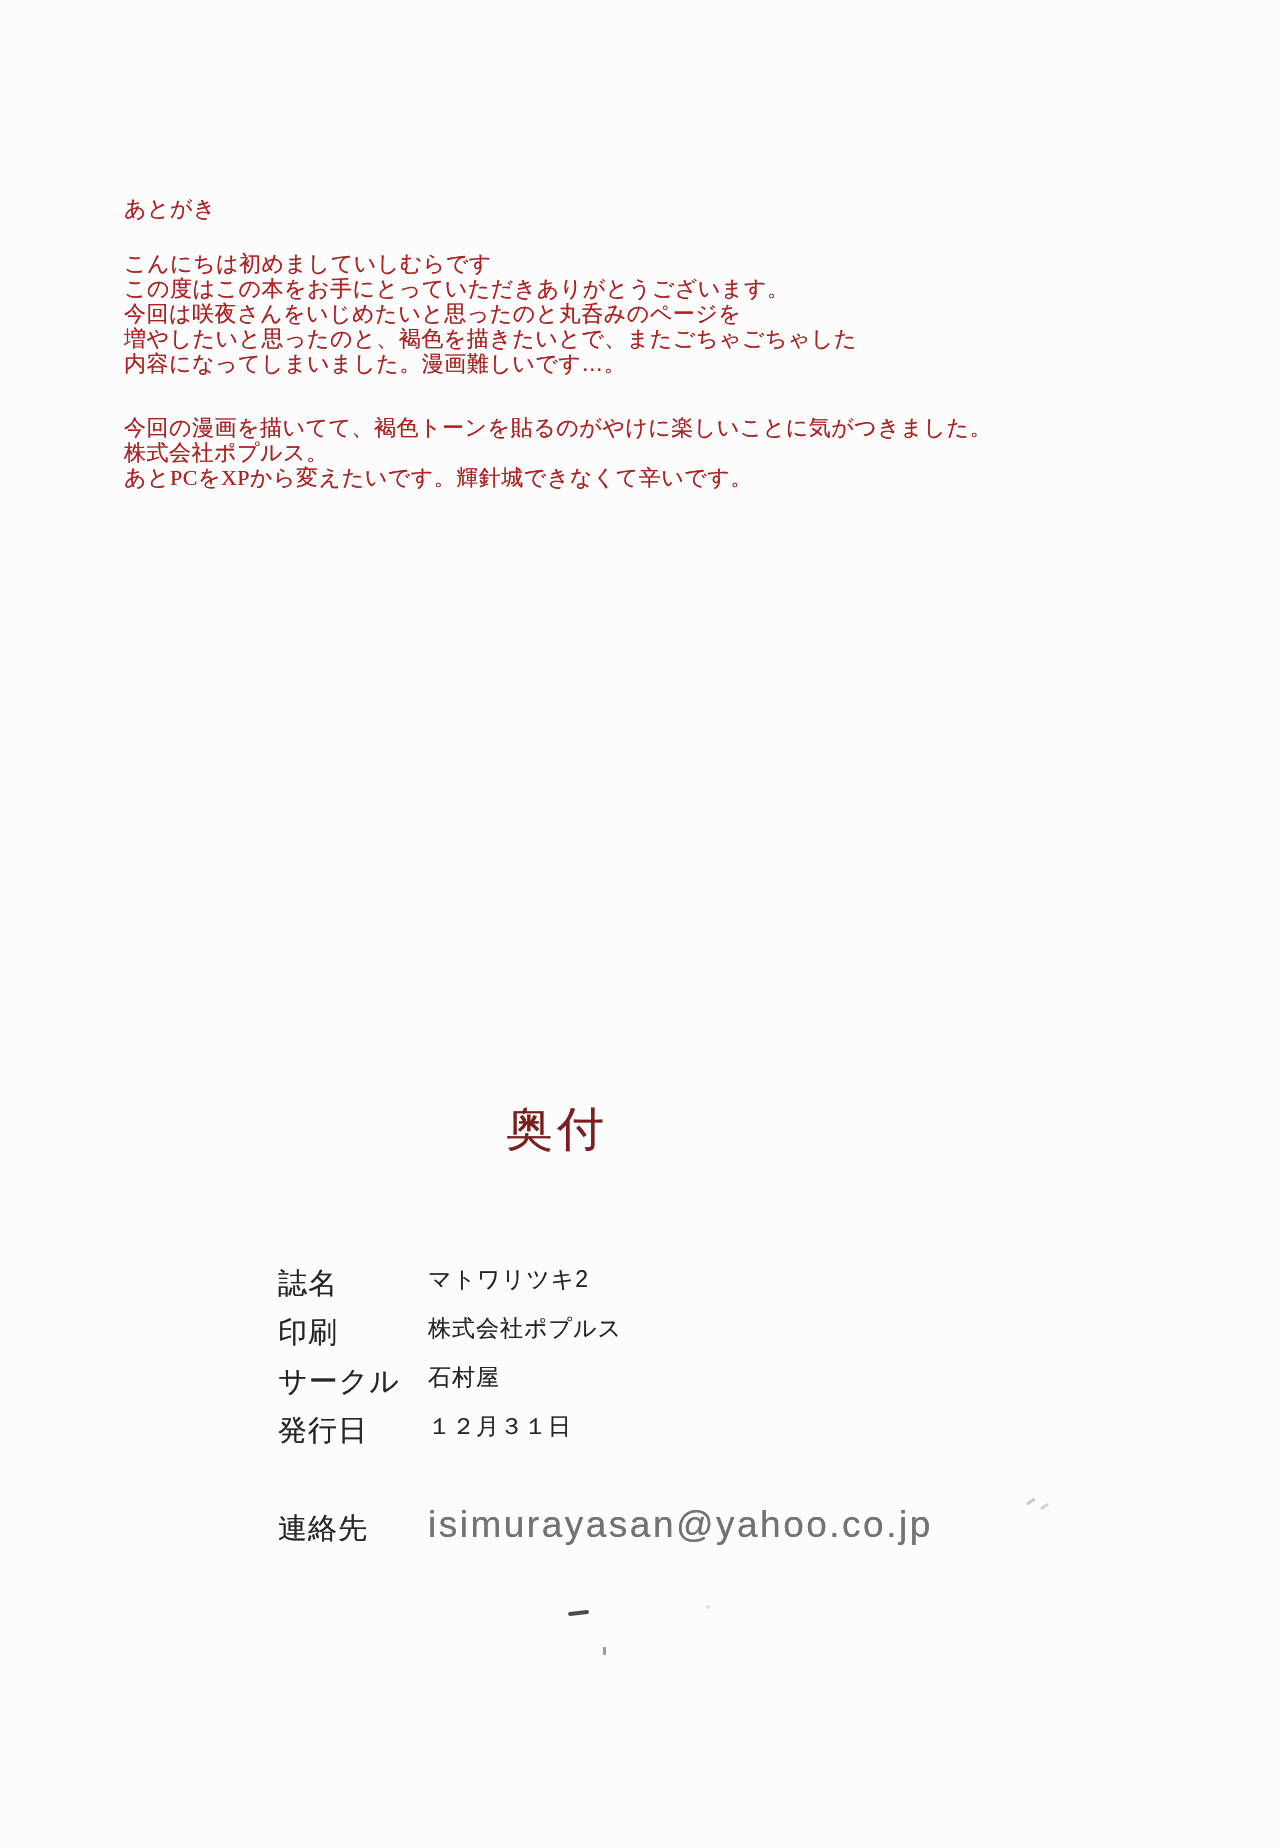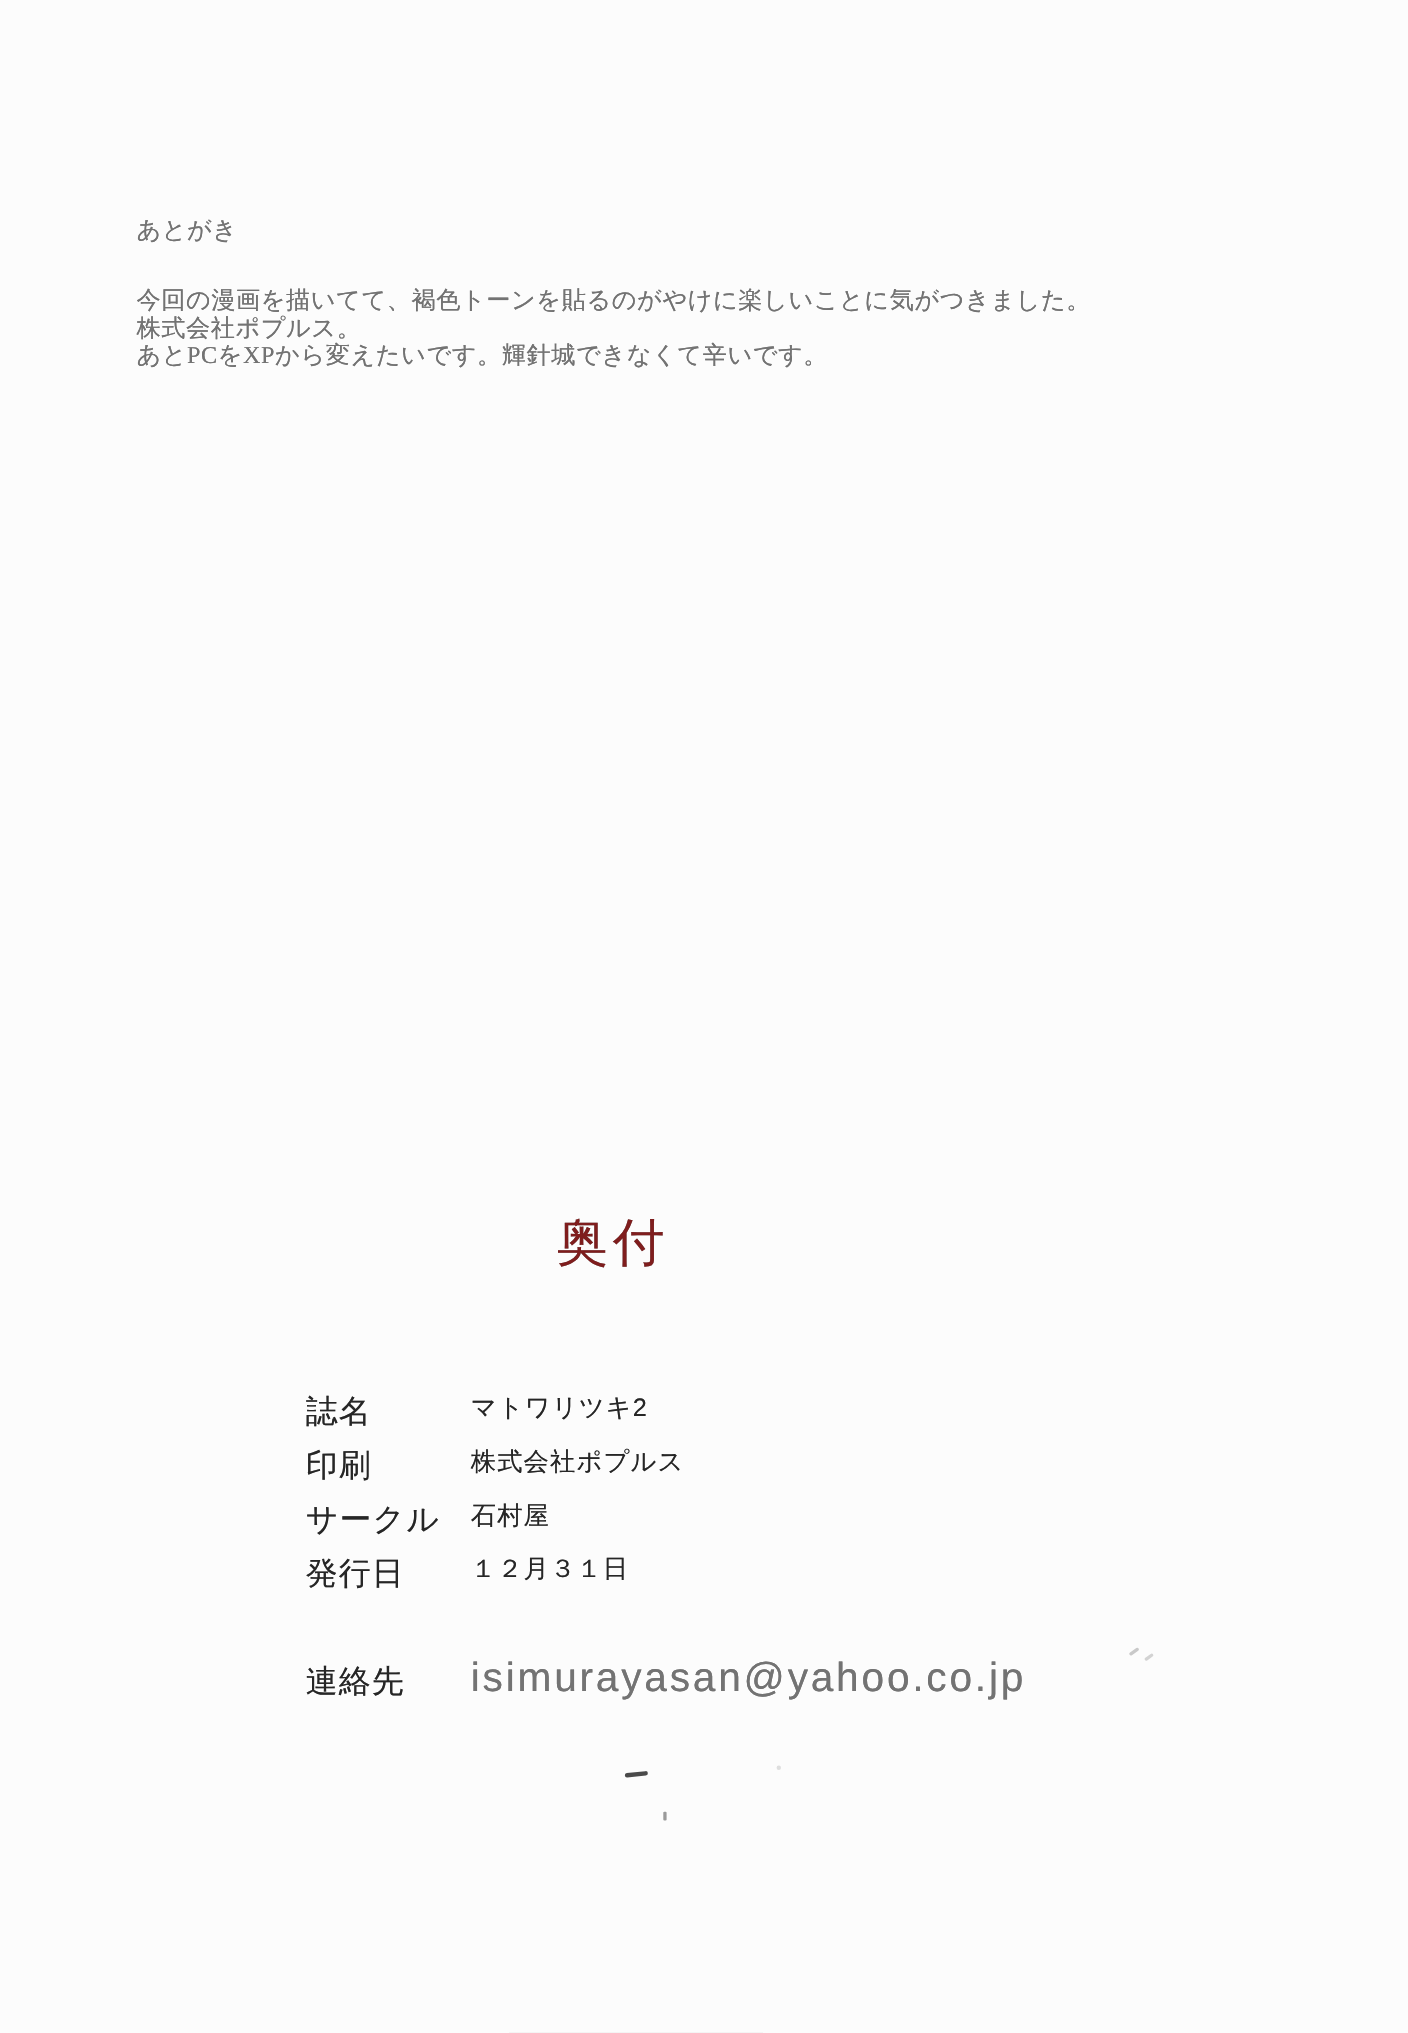--- a/index.html
+++ b/index.html
@@ -17,21 +17,21 @@
     color: #2d2d2d;
   }
   
   .afterword {
     position: absolute;
     left: 124px;
     top: 196px;
     font-size: 22px;
     line-height: 25px;
     letter-spacing: 0.5px;
-    color: #737373;
+    color: #b91c1c;
     text-shadow: 0 0 0.5px rgba(40,40,40,0.55);
     white-space: nowrap;
   }
   .afterword .heading {
     margin-bottom: 30px;
   }
   .afterword .para2 {
     margin-top: 39px;
     font-family: Liberation Serif, serif;
   }
@@ -117,20 +117,27 @@
   }
 </style>
 </head>
 <body>
 
 <div class="page">
 
   <div class="afterword">
     <div class="line heading">あとがき</div>
 
+    <div>
+      <div class="line">こんにちは初めましていしむらです</div>
+      <div class="line">この度はこの本をお手にとっていただきありがとうございます。</div>
+      <div class="line">今回は咲夜さんをいじめたいと思ったのと丸呑みのページを</div>
+      <div class="line">増やしたいと思ったのと、褐色を描きたいとで、またごちゃごちゃした</div>
+      <div class="line">内容になってしまいました。漫画難しいです…。</div>
+    </div>
 
     <div class="para2">
       <div class="line">今回の漫画を描いてて、褐色トーンを貼るのがやけに楽しいことに気がつきました。</div>
       <div class="line">株式会社ポプルス。</div>
       <div class="line">あとPCをXPから変えたいです。輝針城できなくて辛いです。</div>
     </div>
   </div>
 
   <div class="colophon-title">奥付</div>
 

